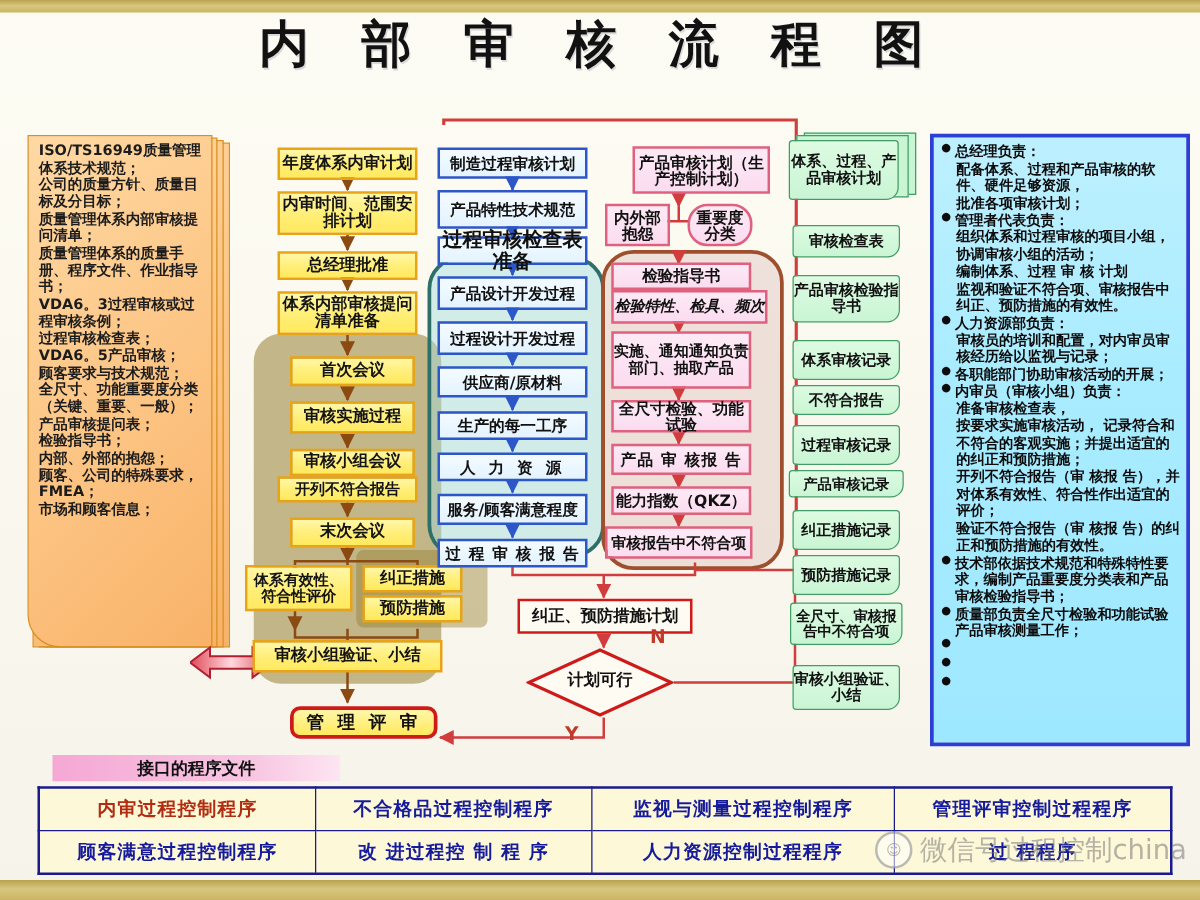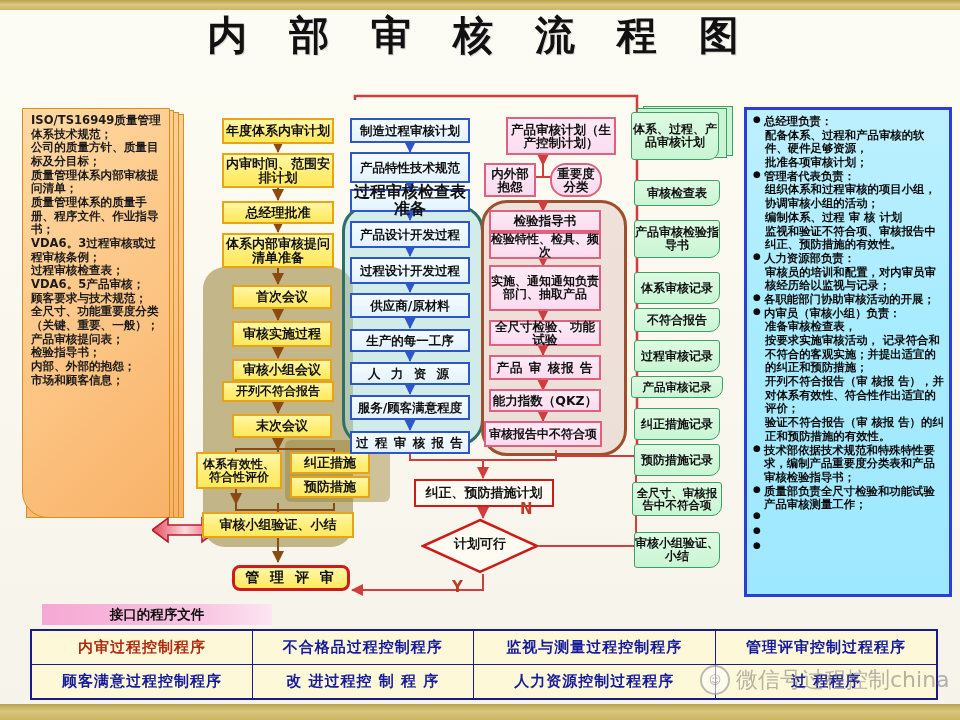--- a/index.html
+++ b/index.html
@@ -157,20 +157,21 @@
         <div>质量管理体系内部审核提问清单；</div>
         <div>质量管理体系的质量手册、程序文件、作业指导书；</div>
         <div>VDA6。3过程审核或过程审核条例；</div>
         <div>过程审核检查表；</div>
         <div>VDA6。5产品审核；</div>
         <div>顾客要求与技术规范；</div>
         <div>全尺寸、功能重要度分类（关键、重要、一般）；</div>
         <div>产品审核提问表；</div>
         <div>检验指导书；</div>
         <div>内部、外部的抱怨；</div>
+        <div>顾客、公司的特殊要求，FMEA；</div>
         <div>市场和顾客信息；</div>
       </div>
   </div>
 
   <div class="pinkarrow">
     <svg width="66" height="30" viewBox="0 0 66 30">
       <defs>
           <linearGradient id="pg" x1="0" y1="0" x2="1" y2="0">
         <stop offset="0" stop-color="#e04a5a"></stop>
             <stop offset=".5" stop-color="#ffd9de"></stop>
@@ -283,21 +284,21 @@
   <div class="box bl" style="left:350px;top:293px;width:120px;height:25px;">供应商/原材料</div>
   <div class="box bl" style="left:350px;top:329px;width:120px;height:23px;">生产的每一工序</div>
   <div class="box bl" style="left:350px;top:362px;width:120px;height:23px;letter-spacing:3px;">人 力 资 源</div>
   <div class="box bl" style="left:350px;top:395px;width:120px;height:25px;">服务/顾客满意程度</div>
   <div class="box bl" style="left:350px;top:431px;width:120px;height:23px;letter-spacing:1px;">过 程 审 核 报 告</div>
 
   <div class="box pk" style="left:489px;top:117px;width:110px;height:38px;margin-left:17px;">产品审核计划（生产控制计划）</div>
   <div class="box pk" style="left:484px;top:163px;width:52px;height:34px;">内外部抱怨</div>
   <div class="box pk" style="left:550px;top:163px;width:52px;height:34px;border-radius:16px;">重要度分类</div>
   <div class="box pk" style="left:489px;top:210px;width:112px;height:22px;">检验指导书</div>
-  <div class="box pk" style="left:489px;top:232px;width:112px;height:27px;font-size:12px;">检验特性、检具、频次</div>
+  <div class="box pk" style="left:489px;top:232px;width:125px;height:27px;font-size:12px;font-style:italic;">检验特性、检具、频次</div>
   <div class="box pk" style="left:489px;top:265px;width:112px;height:46px;font-size:12px;">实施、通知通知负责部门、抽取产品</div>
   <div class="box pk" style="left:489px;top:320px;width:112px;height:26px;">全尺寸检验、功能试验</div>
   <div class="box pk" style="left:489px;top:355px;width:112px;height:25px;letter-spacing:1px;">产品 审 核报 告</div>
   <div class="box pk" style="left:489px;top:389px;width:112px;height:23px;">能力指数（QKZ）</div>
   <div class="box pk" style="left:484px;top:421px;width:118px;height:26px;font-size:12px;">审核报告中不符合项</div>
 
   <div class="box" style="left:414px;top:479px;width:140px;height:28px;border:2.5px solid #cf1a1a;
               background:#fdfbf2;font-size:13px;font-weight:bold;color:#111;font-family:Liberation Serif, serif;">纠正、预防措施计划</div>
 
   <div class="diamond">

